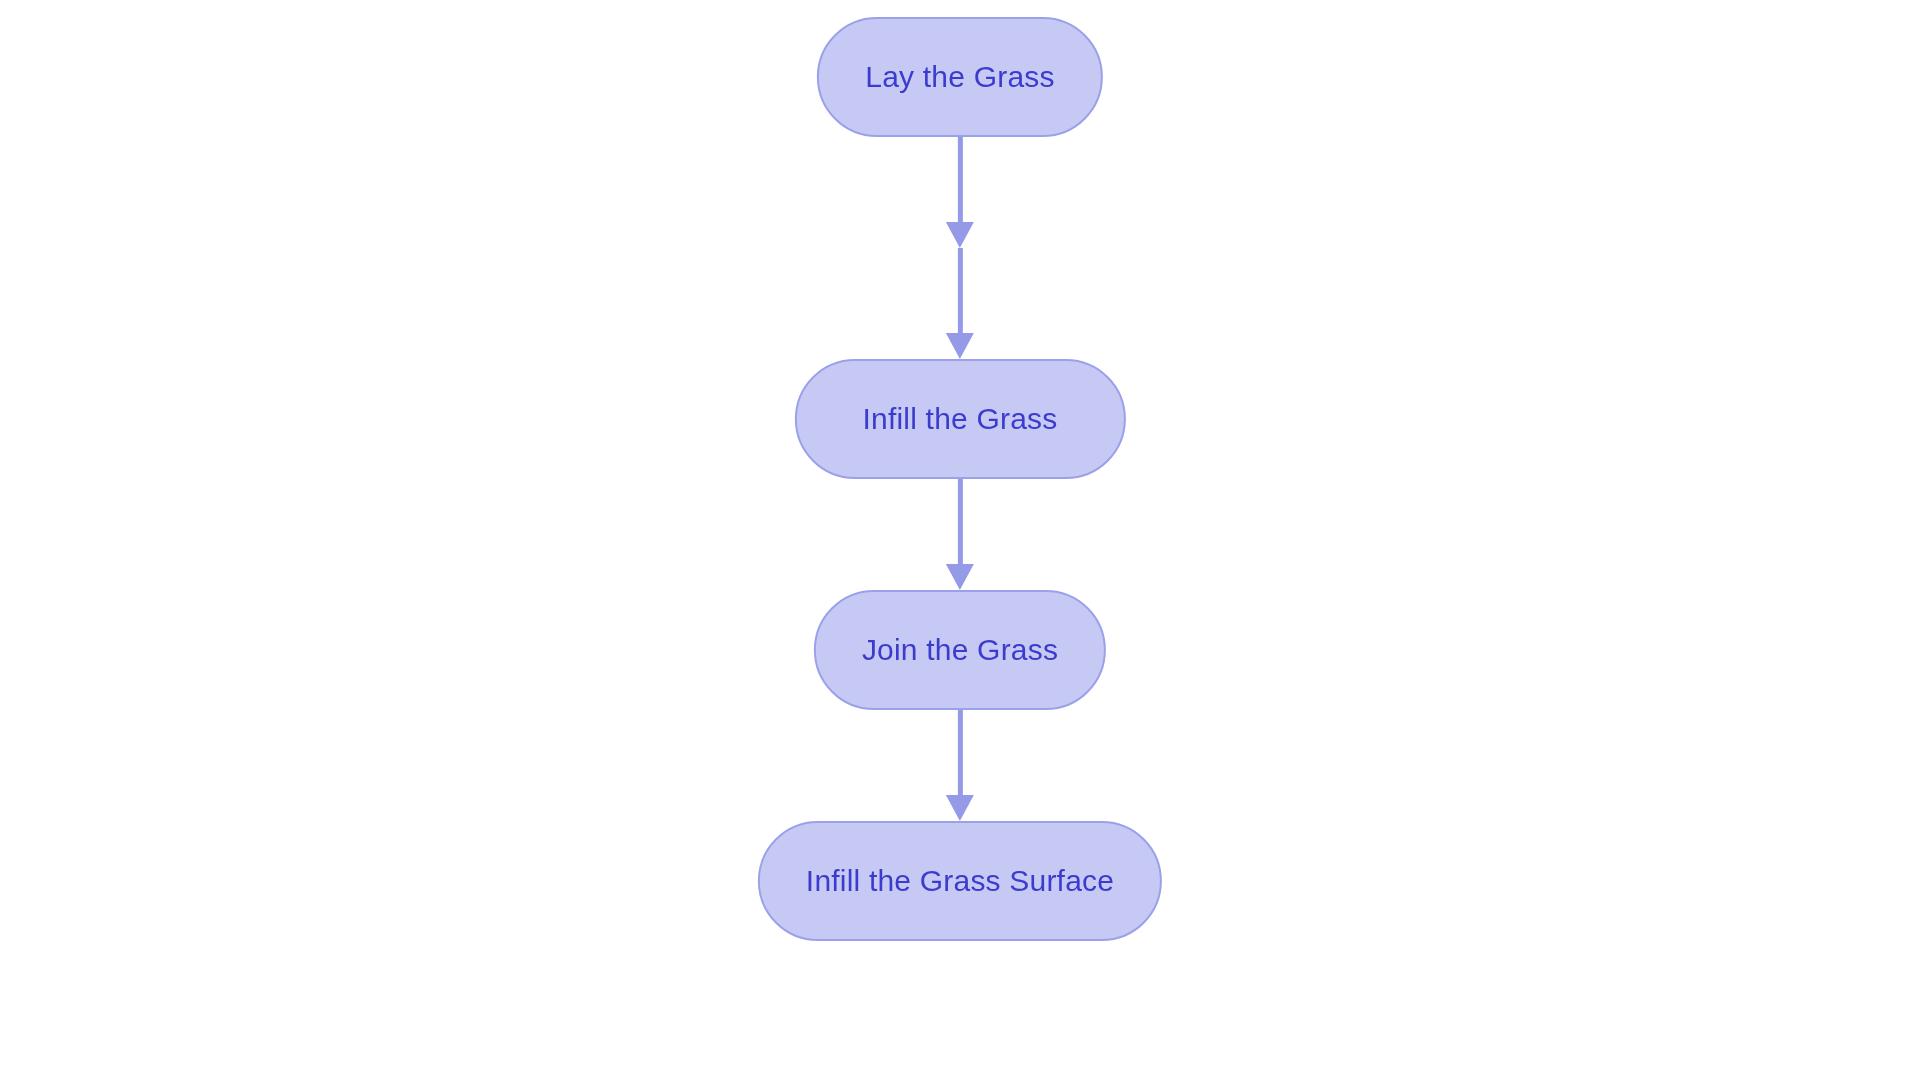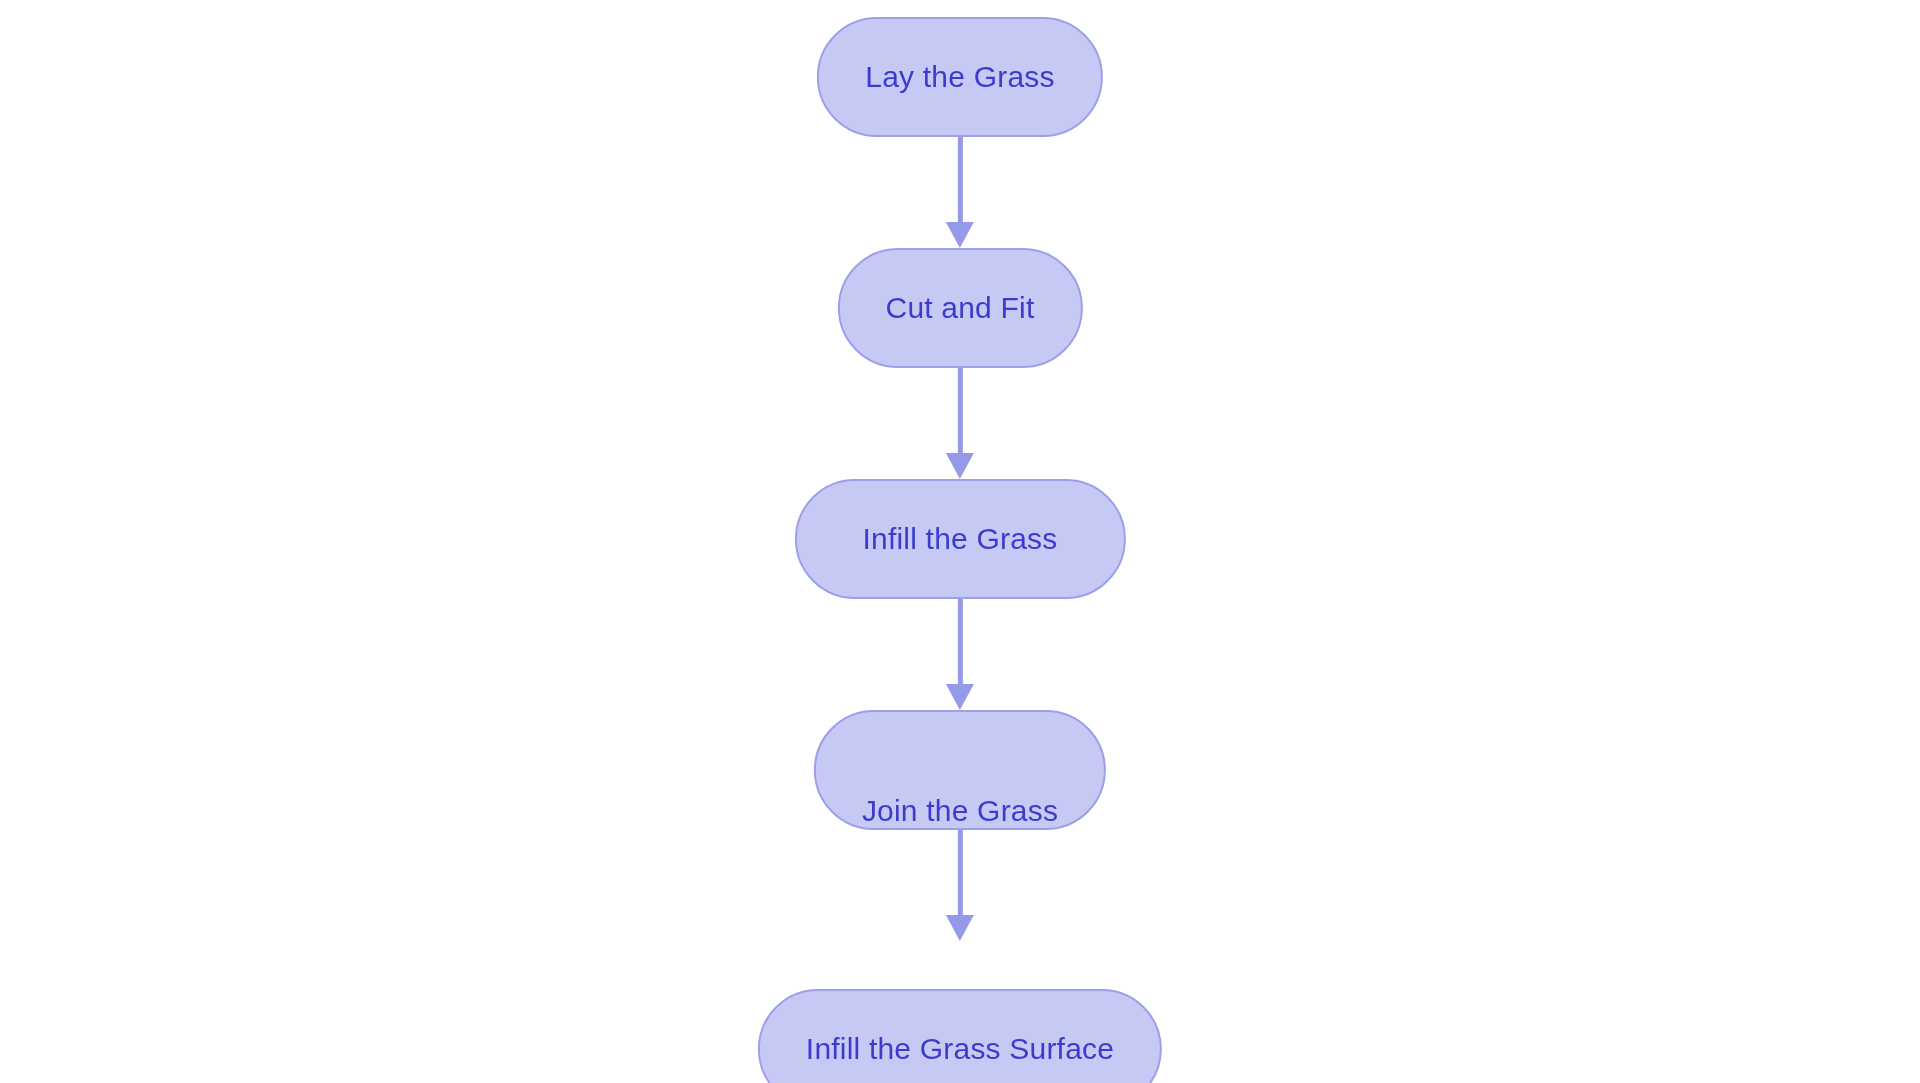--- a/index.html
+++ b/index.html
@@ -38,22 +38,22 @@
     border: 2px solid var(--node-border);
     display: flex;
     align-items: center;
     justify-content: center;
     padding: 0 46px;
   }
   
   .node.n0 { min-width: 274px; }
   .node.n1 { min-width: 233px; }
   .node.n2 { min-width: 331px; }
-  .node.n3 { min-width: 284px; align-items: flex-end; }
-  .node.n4 { min-width: 398px; margin-top: 48px; }
+  .node.n3 { min-width: 284px; }
+  .node.n4 { min-width: 398px; }
   .node-label {
     font-size: 30px;
     font-weight: 400;
     color: var(--label-text);
     white-space: nowrap;
     letter-spacing: 0.2px;
   }
   .connector {
     height: 111px;
     width: 28px;
@@ -82,23 +82,20 @@
 
     <div class="node n0">
       <span class="node-label">Lay the Grass</span>
     </div>
 
     <div class="connector">
       <div class="stem"></div>
       <div class="arrowhead"></div>
     </div>
 
-    <div class="node n1">
-      <span class="node-label">Cut and Fit</span>
-    </div>
 
     <div class="connector">
       <div class="stem"></div>
       <div class="arrowhead"></div>
     </div>
 
     <div class="node n2">
       <span class="node-label">Infill the Grass</span>
     </div>
 

